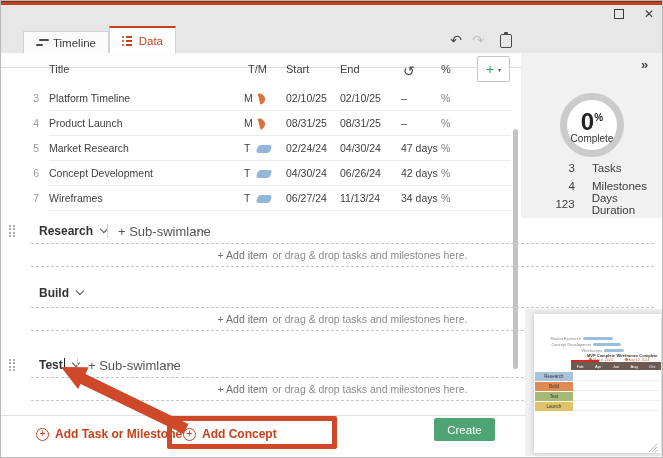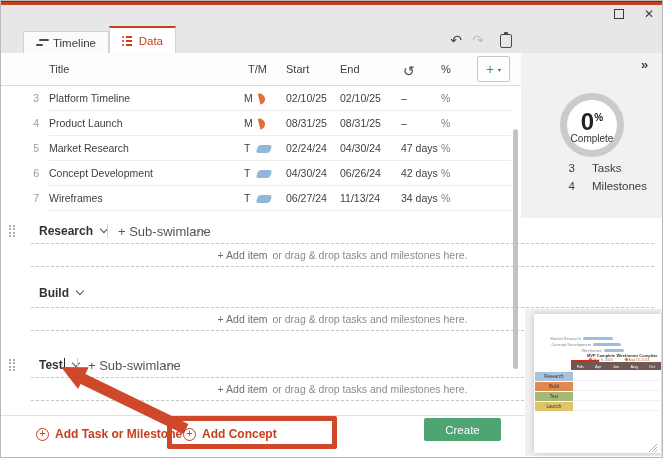--- a/index.html
+++ b/index.html
@@ -25,21 +25,21 @@
   .icon-data i { display:flex; gap:2px; align-items:center; height:2px; }
   .icon-data b { width:2px; height:2px; background:#c5411e; border-radius:50%; }
   .icon-data s { flex:1; height:2px; background:#c5411e; display:block; }
   .quick { position:absolute; top:31px; font-size:14px; color:#444; width:18px; text-align:center; }
   .undo { left:446px; }
   .redo { left:468px; color:#bdbdbd; }
   .clip { left:499px; top:33px; width:12px; height:14px; border:1.4px solid #4a4a4a; border-radius:2px; position:absolute; }
   .clip i { position:absolute; left:2.5px; top:-3px; width:4px; height:3px; background:#4a4a4a; border-radius:1px; }
 
   
-  .thead { position:absolute; left:0; top:52px; width:520px; height:33px; background:#fdfdfd; border-bottom:1px solid #dcdcdc; font-size:11px; color:#3f3f3f; }
+  .thead { position:absolute; left:0; top:52px; width:520px; height:15px; background:#fdfdfd; border-bottom:1px solid #dcdcdc; font-size:11px; color:#3f3f3f; }
   .thead span { position:absolute; top:10px; }
   .plusbtn { position:absolute; left:476px; top:55px; width:33px; height:26px; background:#fff; border:1px solid #c6c6c6; border-radius:2px; display:flex; align-items:center; justify-content:center; gap:4px; }
   .plusbtn .pl { color:#2f9e5f; font-size:14px; line-height:1; margin-top:-1px; }
   .plusbtn .cr { color:#555; font-size:6px; }
   .histicon { position:absolute; left:402px; top:8px; font-size:14px; color:#4a4a4a; }
   .trow { position:absolute; left:0; width:513px; height:25px; font-size:10.5px; color:#3f3f3f; }
   .trow .bline { position:absolute; left:48px; right:3px; bottom:0; border-bottom:1px solid #ececec; }
   .trow span { position:absolute; top:6px; }
   .c-num { left:26px; width:12px; text-align:right; color:#9a9a9a; }
   .c-title { left:48px; }
@@ -76,21 +76,21 @@
   .moredots { position:absolute; font-size:12px; color:#555; letter-spacing:1px; }
   .dropzone { position:absolute; left:30px; width:623px; height:24px; border-top:1px dashed #c6c6c6; border-bottom:1px dashed #c6c6c6; display:flex; align-items:center; justify-content:center; font-size:10.5px; color:#8c8c8c; z-index:2; }
   .dropzone .additem { color:#6f6f6f; margin-right:5px; }
 
   
   .footer { position:absolute; left:0; top:414px; width:663px; height:44px; background:#fff; border-top:1px solid #e2e2e2; }
   .addlink { position:absolute; display:flex; align-items:center; gap:6px; color:#c5411e; font-weight:bold; font-size:12px; }
   .circplus { width:13px; height:13px; border:1.4px solid #c5411e; border-radius:50%; display:flex; align-items:center; justify-content:center; font-size:11px; font-weight:normal; line-height:1; padding-bottom:1px; }
   .btn { position:absolute; height:23px; border-radius:2px; font-size:11.5px; display:flex; align-items:center; justify-content:center; }
   .btn-cancel { left:353px; top:417px; width:60px; background:#e8e8e8; color:#333; }
-  .btn-create { left:423px; top:417px; width:77px; background:#4ea573; color:#fff; }
+  .btn-create { left:433px; top:417px; width:61px; background:#4ea573; color:#fff; }
 
   
   .thumbback { position:absolute; left:524px; top:308px; width:139px; height:147px; background:#f0f0f0; z-index:5; }
   .thumb { position:absolute; left:533px; top:313px; width:127px; height:139px; background:#fff; box-shadow:0 0 6px rgba(0,0,0,.20); z-index:6; }
   .pv-label { position:absolute; font-size:4px; color:#888; text-align:right; line-height:4px; }
   .pv-bar { position:absolute; height:3px; background:#9bbedd; border-radius:1.5px; }
   .pv-ms { position:absolute; text-align:center; font-size:4px; line-height:4px; color:#333; }
   .pv-ms .d { color:#b96a3a; font-size:3.5px; }
   .pv-dia { display:inline-block; width:3px; height:3px; background:#dd6f3a; transform:rotate(45deg); margin-right:1px; }
   .pv-red { position:absolute; left:37px; top:46px; width:28px; height:2px; background:#d42a1e; }
@@ -224,20 +224,24 @@
   </div>
   <div class="stats">
     <div class="srow">
         <span class="v">3</span>
         <span class="l">Tasks</span>
       </div>
     <div class="srow">
         <span class="v">4</span>
         <span class="l">Milestones</span>
       </div>
+    <div class="srow">
+        <span class="v">123</span>
+        <span class="l">Days Duration</span>
+      </div>
   </div>
 
   <div class="lanehead" style="top:218px">
     <span class="handle">
         <b></b>
         <b></b>
         <b></b>
         <b></b>
         <b></b>
         <b></b>

